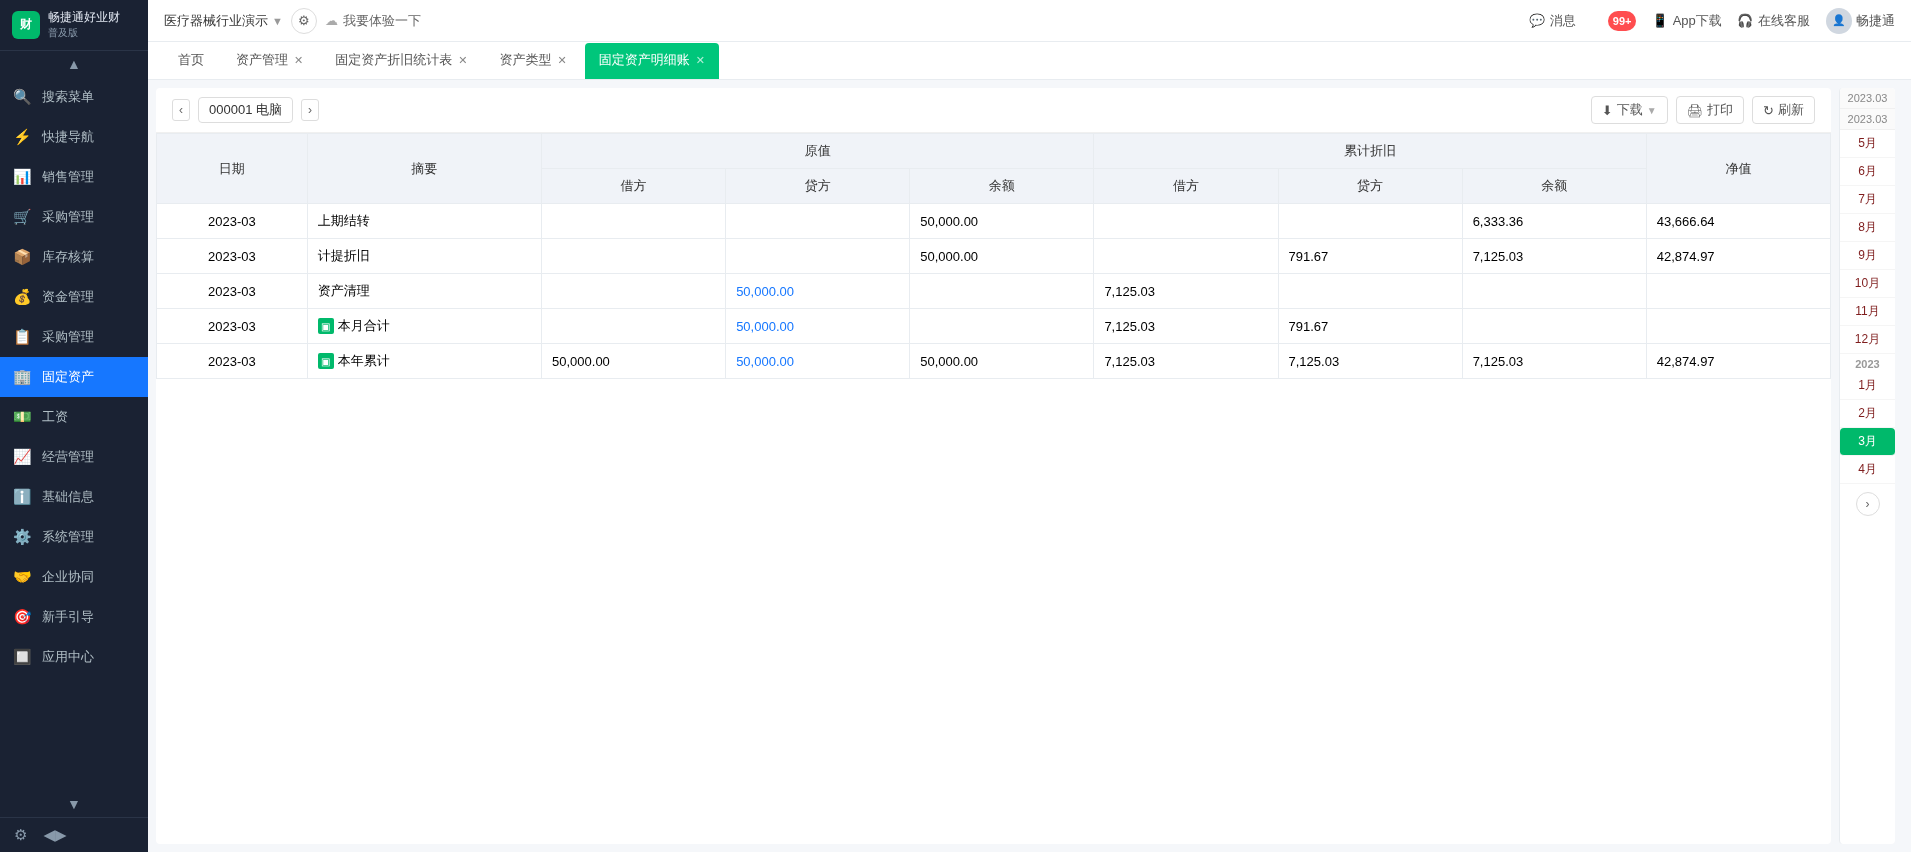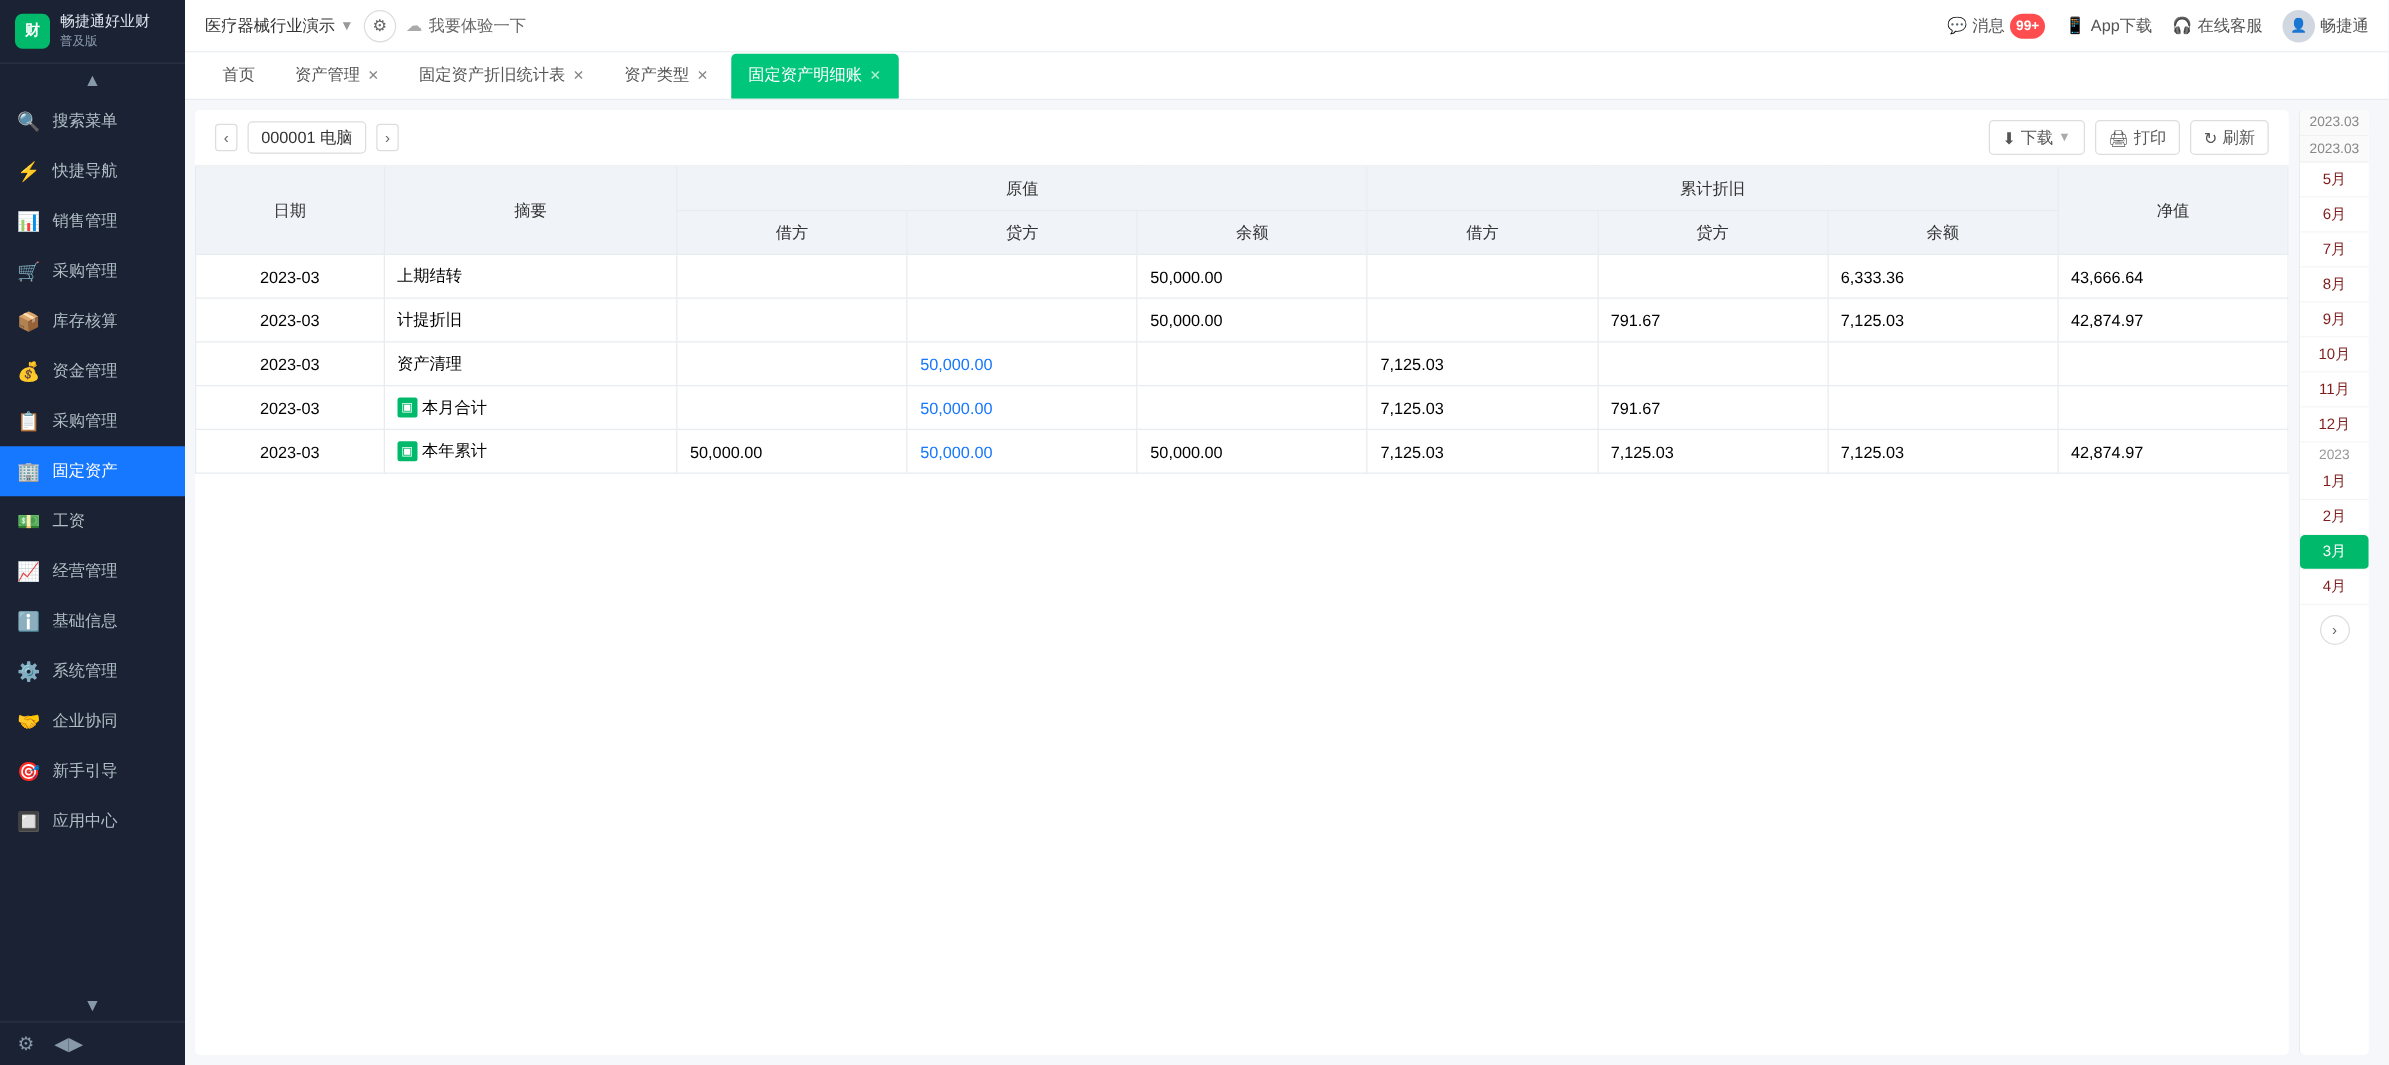--- a/index.html
+++ b/index.html
@@ -76,21 +76,21 @@
       justify-content: space-between;
       flex-shrink: 0;
     }
     .topbar-left { display: flex; align-items: center; gap: 8px; }
     .topbar-company { font-size: 13px; color: #333; font-weight: 500; }
     .topbar-company-dropdown { display: flex; align-items: center; gap: 4px; cursor: pointer; }
     .topbar-settings { width: 26px; height: 26px; border-radius: 50%; border: 1px solid #ddd; display: flex; align-items: center; justify-content: center; cursor: pointer; color: #666; font-size: 13px; }
     .topbar-experience { display: flex; align-items: center; gap: 5px; color: #666; font-size: 13px; cursor: pointer; }
     .topbar-right { display: flex; align-items: center; gap: 16px; }
     .topbar-btn { display: flex; align-items: center; gap: 4px; color: #555; font-size: 13px; cursor: pointer; }
-    .badge { background: #ff4d4f; color: white; border-radius: 10px; padding: 4px 5px; font-size: 11px; font-weight: bold; }
+    .badge { background: #ff4d4f; color: white; border-radius: 10px; padding: 4px 5px; font-size: 11px; font-weight: bold; margin-left: 28px; }
     .avatar { width: 26px; height: 26px; border-radius: 50%; background: #d0d7e0; display: flex; align-items: center; justify-content: center; font-size: 11px; color: #555; }
 
     
     .tabbar {
       background: white;
       border-bottom: 1px solid #e8ecf0;
       padding: 0 16px;
       display: flex;
       align-items: flex-end;
       flex-shrink: 0;
@@ -218,21 +218,21 @@
     .date-panel-item.active { background: #00b96b; color: white; border-radius: 4px; text-align: center; }
     .panel-close-btn {
       width: 24px; height: 24px; border-radius: 50%;
       border: 1px solid #ddd; background: white;
       display: flex; align-items: center; justify-content: center;
       cursor: pointer; color: #666; font-size: 12px;
       margin: 4px auto;
     }
     .date-section-year {
       font-size: 11px; color: #999; padding: 4px 4px 2px; text-align: center;
-      font-weight: normal;
+      font-weight: bold;
     }
   </style>
 </head>
 <body>
 
 <div class="sidebar">
   <div class="sidebar-logo">
     <div class="logo-icon">财</div>
     <div>
       <div class="logo-text">畅捷通好业财</div>

